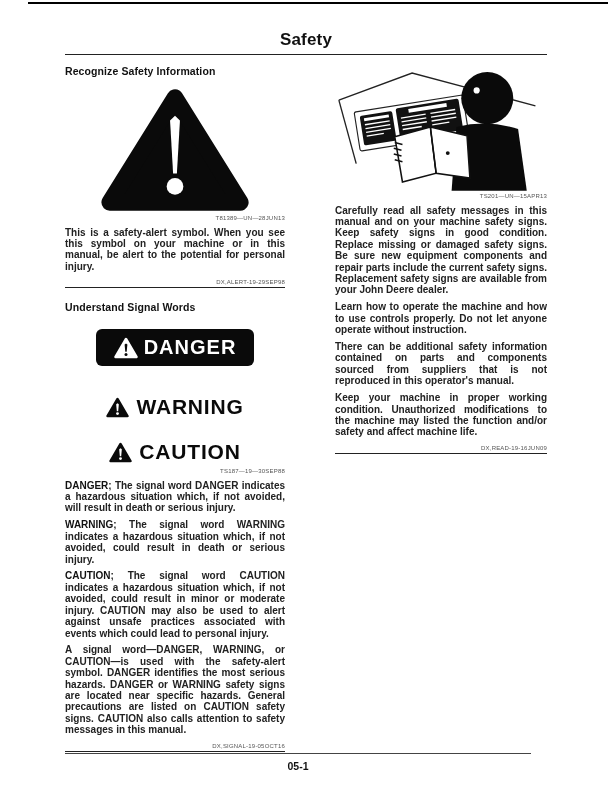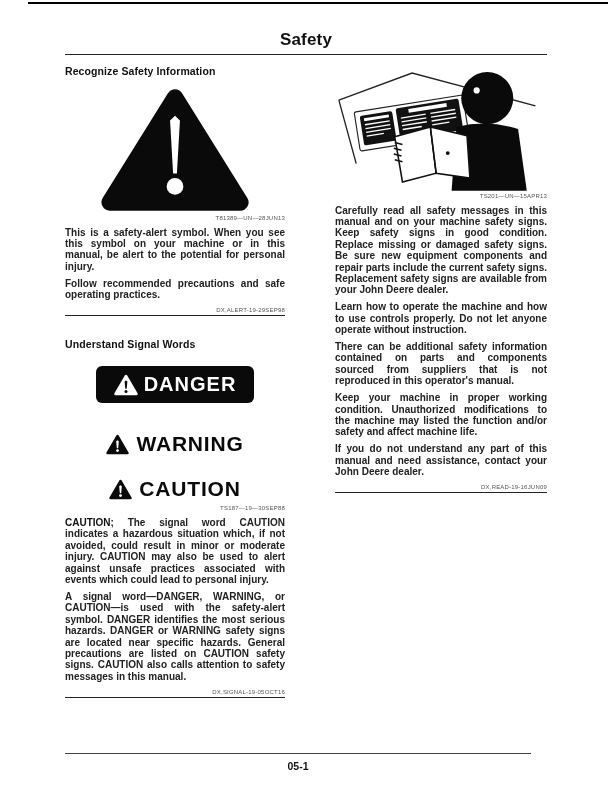--- a/index.html
+++ b/index.html
@@ -82,26 +82,25 @@
       <div class="figure">
         <svg class="fig-art" width="152" height="126" viewBox="0 0 200 166">
           <polygon points="100,14 186,152 14,152" fill="#0a0a0a" stroke="#0a0a0a" stroke-width="22" stroke-linejoin="round"></polygon>
           <polygon points="100,38 106.5,44 102.5,114 97.5,114 93.5,44" fill="#ffffff"></polygon>
           <circle cx="100" cy="131" r="11" fill="#ffffff"></circle>
         </svg>
         <div class="fig-caption">T81389—UN—28JUN13</div>
       </div>
 
       <p class="body">This is a safety-alert symbol. When you see this symbol on your machine or in this manual, be alert to the potential for personal injury.</p>
-      <p class="body">Follow recommended precautions and safe operating practices.</p>
 
       <div class="code-line">DX,ALERT-19-29SEP98</div>
       <div class="sec-rule"></div>
 
-      <h2 class="sec-heading" style="margin-top:22px;">Understand Signal Words</h2>
+      <h2 class="sec-heading" style="margin-top:13px;">Understand Signal Words</h2>
 
       <div class="figure">
 
         <div class="danger-sign">
           <svg width="24" height="22" viewBox="0 0 24 22">
             <polygon points="12,2 22.5,20 1.5,20" fill="#ffffff" stroke="#ffffff" stroke-width="2.5" stroke-linejoin="round"></polygon>
             <polygon points="12,6.5 13.4,7.6 12.7,14.8 11.3,14.8 10.6,7.6" fill="#0a0a0a"></polygon>
             <circle cx="12" cy="17.4" r="1.5" fill="#0a0a0a"></circle>
           </svg>
           <span class="sign-word">DANGER</span>
@@ -121,20 +120,22 @@
             <polygon points="12,2 22.5,20 1.5,20" fill="#0a0a0a" stroke="#0a0a0a" stroke-width="2.5" stroke-linejoin="round"></polygon>
             <polygon points="12,6.5 13.4,7.6 12.7,14.8 11.3,14.8 10.6,7.6" fill="#ffffff"></polygon>
             <circle cx="12" cy="17.4" r="1.5" fill="#ffffff"></circle>
           </svg>
           <span class="sign-word">CAUTION</span>
         </div>
 
         <div class="fig-caption sig-caption">TS187—19—30SEP88</div>
       </div>
 
+      <p class="body"><b>DANGER</b><span>; The signal word DANGER indicates a hazardous situation which, if not avoided, will result in death or serious injury.</span></p>
+      <p class="body"><b>WARNING</b><span>; The signal word WARNING indicates a hazardous situation which, if not avoided, could result in death or serious injury.</span></p>
       <p class="body"><b>CAUTION</b><span>; The signal word CAUTION indicates a hazardous situation which, if not avoided, could result in minor or moderate injury. CAUTION may also be used to alert against unsafe practices associated with events which could lead to personal injury.</span></p>
       <p class="body"><b></b><span>A signal word—DANGER, WARNING, or CAUTION—is used with the safety-alert symbol. DANGER identifies the most serious hazards. DANGER or WARNING safety signs are located near specific hazards. General precautions are listed on CAUTION safety signs. CAUTION also calls attention to safety messages in this manual.</span></p>
 
       <div class="code-line">DX,SIGNAL-19-05OCT16</div>
       <div class="sec-rule"></div>
     </div>
 
     <div class="col-right">
 
 
@@ -176,21 +177,20 @@
 
           <path d="M62,80 L70,82 M61,86 L69,88 M61,92 L69,94 M62,98 L70,100" stroke="#111" stroke-width="1.6"></path>
         </svg>
         <div class="fig-caption">TS201—UN—15APR13</div>
       </div>
 
       <p class="body">Carefully read all safety messages in this manual and on your machine safety signs. Keep safety signs in good condition. Replace missing or damaged safety signs. Be sure new equipment components and repair parts include the current safety signs. Replacement safety signs are available from your John Deere dealer.</p>
       <p class="body">Learn how to operate the machine and how to use controls properly. Do not let anyone operate without instruction.</p>
       <p class="body">There can be additional safety information contained on parts and components sourced from suppliers that is not reproduced in this operator's manual.</p>
       <p class="body">Keep your machine in proper working condition. Unauthorized modifications to the machine may listed the function and/or safety and affect machine life.</p>
-      <p class="body">If you do not understand any part of this manual and need assistance, contact your John Deere dealer.</p>
 
       <div class="code-line">DX,READ-19-16JUN09</div>
       <div class="sec-rule"></div>
     </div>
   </div>
 
   <div class="footer">
     <div class="footer-rule"></div>
     <div class="page-number">05-1</div>
   </div>

